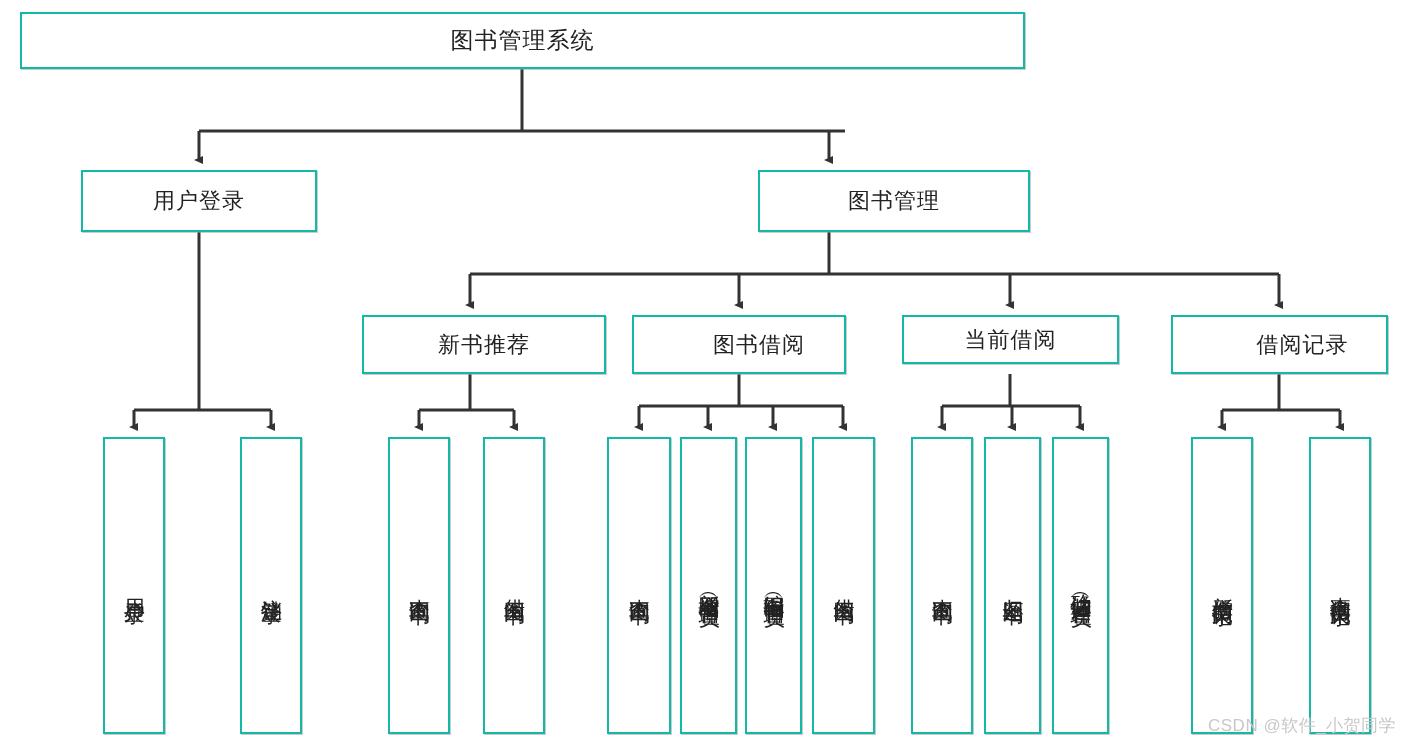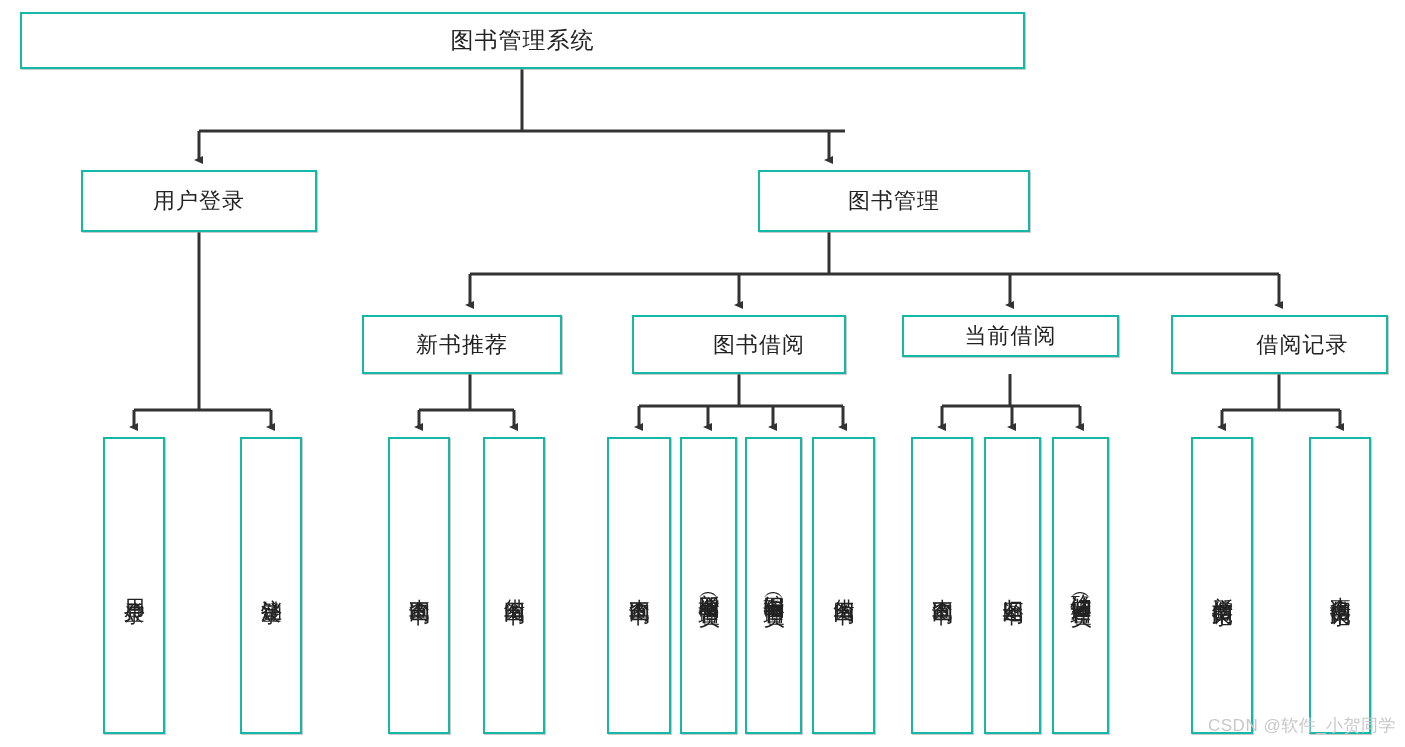--- a/index.html
+++ b/index.html
@@ -131,27 +131,27 @@
     <span>图书管理系统</span>
   </div>
 
   <div class="node h" style="left:81px; top:170px; width:236px; height:62px;">
     <span>用户登录</span>
   </div>
   <div class="node h" style="left:711px; top:170px; width:272px; height:62px;margin-left:47px;">
     <span>图书管理</span>
   </div>
 
-  <div class="node h" style="left:362px; top:315px; width:200px; height:59px;">
+  <div class="node h" style="left:362px; top:315px; width:244px; height:59px;">
     <span>新书推荐</span>
   </div>
   <div class="node h" style="left:632px; top:315px; width:214px; height:59px;padding-left:40px;">
     <span>图书借阅</span>
   </div>
-  <div class="node h" style="left:902px; top:315px; width:217px; height:42px;">
+  <div class="node h" style="left:902px; top:315px; width:217px; height:49px;">
     <span>当前借阅</span>
   </div>
   <div class="node h" style="left:1171px; top:315px; width:217px; height:59px;padding-left:46px;">
     <span>借阅记录</span>
   </div>
 
   <div class="node v" style="left:103px; top:437px; width:62px; height:297px;">
     <span class="vtxt">用户登录</span>
   </div>
   <div class="node v" style="left:240px; top:437px; width:62px; height:297px;">

